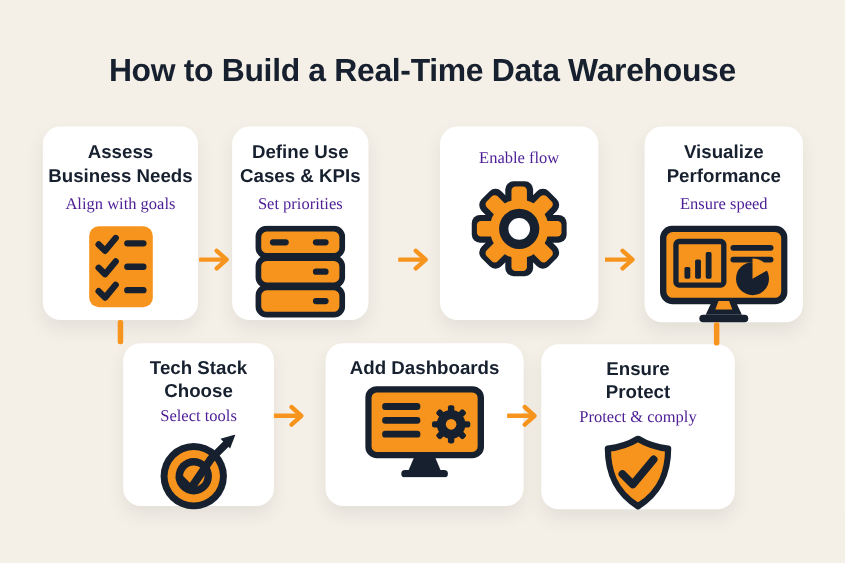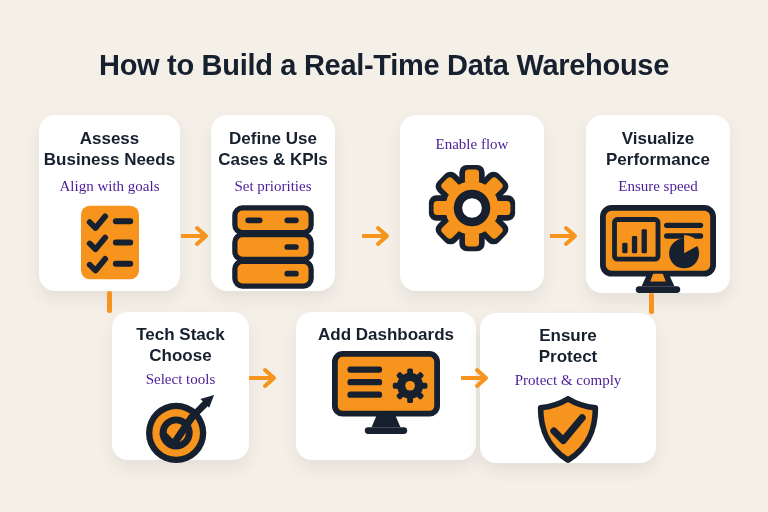--- a/index.html
+++ b/index.html
@@ -18,21 +18,21 @@
     box-shadow:0 8px 16px rgba(31,41,55,0.08);
     display:flex;flex-direction:column;align-items:center;
     text-align:center;box-sizing:border-box;
   }
   .c1{left:39px;top:115px;width:141px;height:176px;padding-top:13px;}
   .c2{left:211px;top:115px;width:124px;height:176px;padding-top:13px;}
   .c3{left:400px;top:115px;width:144px;height:176px;padding-top:13px;}
   .c4{left:586px;top:115px;width:144px;height:178px;padding-top:13px;}
   .c5{left:112px;top:312px;width:137px;height:148px;padding-top:12px;}
   .c6{left:280px;top:312px;width:180px;height:148px;padding-top:12px;margin-left:16px;}
-  .c7{left:480px;top:313px;width:176px;height:150px;padding-top:12px;}
+  .c7{left:492px;top:313px;width:176px;height:150px;padding-top:12px;}
   .card-title{font-size:17px;line-height:21px;font-weight:700;color:#16202E;}
   .card-title span{display:block;}
   .card-sub{font-size:15px;line-height:19px;color:#4c1d95;margin-top:7px;font-family:Liberation Serif, serif;}
   .icon-wrap{margin-top:9px;display:flex;justify-content:center;align-items:flex-start;}
   .c5 .card-sub,.c6 .card-sub,.c7 .card-sub{margin-top:4px;}
   .c5 .icon-wrap,.c6 .icon-wrap,.c7 .icon-wrap{margin-top:6px;}
   .arrow{position:absolute;width:30px;height:24px;}
   .a1{left:181px;top:224px;}
   .a2{left:362px;top:224px;}
   .a3{left:550px;top:224px;}

